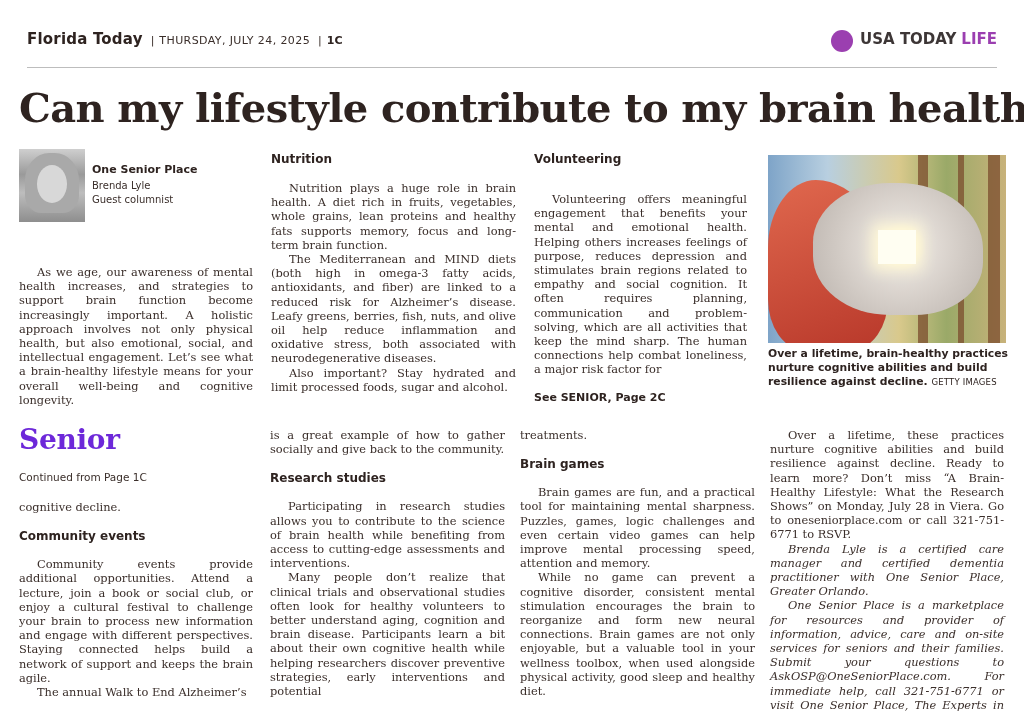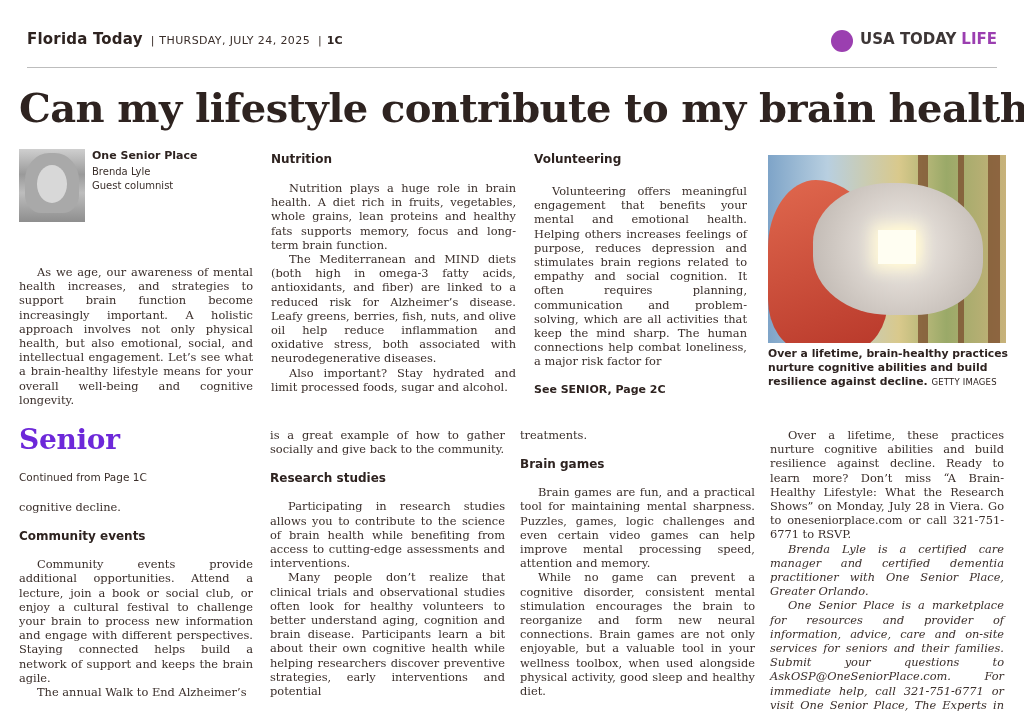--- a/index.html
+++ b/index.html
@@ -13,21 +13,21 @@
   .brand-dot { width: 22px; height: 22px; border-radius: 50%; background: #9b3fb0; margin-right: 7px; }
   .brand-main { color: #3d3636; }
   .brand-life { color: #9b3fb0; margin-left: 5px; }
   .rule { position: absolute; left: 27px; right: 27px; top: 67px; height: 1px; background: #bdbdbd; }
   .headline { position: absolute; left: 19px; top: 84px; font-family: "DejaVu Serif", serif; font-size: 40px; font-weight: bold; color: #2e2320; letter-spacing: -0.6px; white-space: nowrap; }
   .body-text { font-family: "DejaVu Serif", serif; font-size: 11.4px; line-height: 14.2px; color: #3a2e2a; text-align: justify; hyphens: manual; }
   .body-text p { margin: 0; text-indent: 18px; }
   .body-text p.noindent { text-indent: 0; }
   .subhead { font-family: "DejaVu Sans", sans-serif; font-weight: bold; font-size: 12px; color: #2e2320; margin: 0; }
   .col { position: absolute; }
-  .byline { position: absolute; left: 19px; top: 149px; display: flex; align-items: flex-start; }
+  .byline { position: absolute; left: 19px; top: 149px; display: flex; align-items: center; }
   .avatar { width: 66px; height: 73px; background: linear-gradient(180deg,#cfcfcf 0%,#9a9a9a 35%,#bdbdbd 60%,#8e8e8e 100%); position: relative; overflow: hidden; }
   .avatar .face { position: absolute; left: 18px; top: 16px; width: 30px; height: 38px; border-radius: 50%; background: #d8d8d8; }
   .avatar .hair { position: absolute; left: 6px; top: 4px; width: 54px; height: 60px; border-radius: 45% 45% 30% 30%; background: #a9a9a9; }
   .byline-text { margin-left: 7px; font-family: "DejaVu Sans", sans-serif; padding-bottom: 1px; }
   .byline-org { font-weight: bold; font-size: 11px; color: #2e2320; margin-bottom: 3px; }
   .byline-name, .byline-role { font-size: 10px; color: #3a2e2a; line-height: 14px; }
   .photo { position: absolute; left: 768px; top: 155px; width: 238px; height: 188px; overflow: hidden; background: linear-gradient(90deg,#7ea4c8 0%,#b8cfe0 25%,#d9c98c 55%,#9aa968 75%,#c8b27a 100%); }
   .photo .trunk { position: absolute; top: 0; bottom: 0; width: 10px; background: #7b4c2e; opacity: 0.75; }
   .photo .hand { position: absolute; left: 0; top: 25px; width: 120px; height: 170px; border-radius: 40% 60% 30% 30%; background: linear-gradient(160deg,#e0684e,#b8382a); }
   .photo .puzzle { position: absolute; left: 45px; top: 28px; width: 170px; height: 132px; border-radius: 45% 50% 40% 45%; background: radial-gradient(circle at 52% 48%, #fffbe8 0%, #fff6d0 10%, #e6e0da 22%, #cfc8c2 60%, #b8b0aa 100%); }
@@ -80,21 +80,21 @@
   <h3 class="subhead">Nutrition</h3>
   <div class="body-text" style="margin-top:15px;">
     <p>Nutrition plays a huge role in brain health. A diet rich in fruits, vegetables, whole grains, lean proteins and healthy fats supports memory, focus and long-term brain function.</p>
     <p>The Mediterranean and MIND diets (both high in omega-3 fatty acids, antioxidants, and fiber) are linked to a reduced risk for Alzheimer’s disease. Leafy greens, berries, fish, nuts, and olive oil help reduce inflammation and oxidative stress, both associated with neurodegenerative diseases.</p>
     <p>Also important? Stay hydrated and limit processed foods, sugar and alcohol.</p>
   </div>
 </div>
 
 <div class="col" style="left:534px; top:152px; width:213px;">
   <h3 class="subhead">Volunteering</h3>
-  <div class="body-text" style="margin-top:18px;">
+  <div class="body-text" style="margin-top:26px;">
     <p>Volunteering offers meaningful engagement that benefits your mental and emotional health. Helping others increases feelings of purpose, reduces depression and stimulates brain regions related to empathy and social cognition. It often requires planning, communication and problem-solving, which are all activities that keep the mind sharp. The human connections help combat loneliness, a major risk factor for</p>
   </div>
   <div class="see-senior" style="margin-top:14px;">See SENIOR, Page 2C</div>
 </div>
 
 <div class="photo">
   <div class="trunk" style="left:150px;"></div>
   <div class="trunk" style="left:190px; width:6px;"></div>
   <div class="trunk" style="left:220px; width:12px;"></div>
   <div class="hand"></div>

